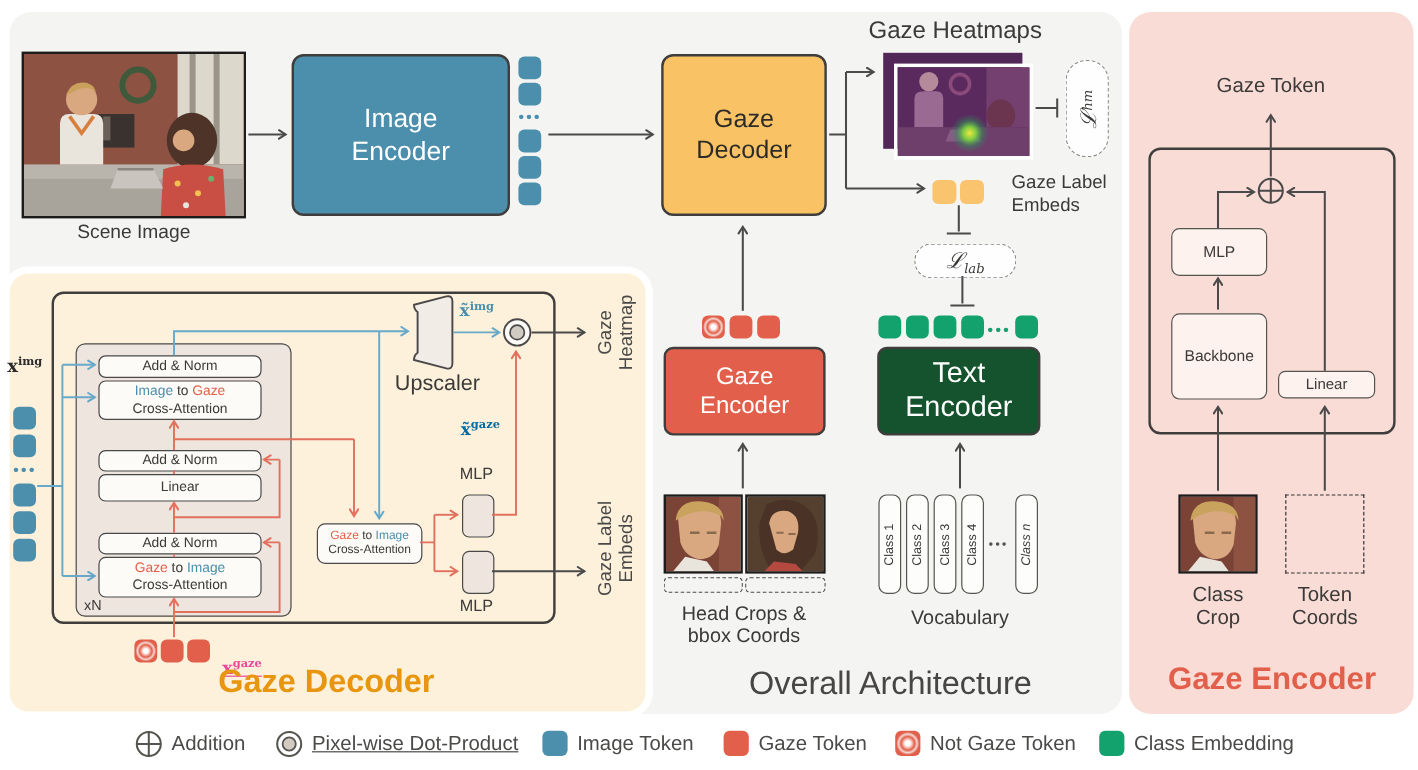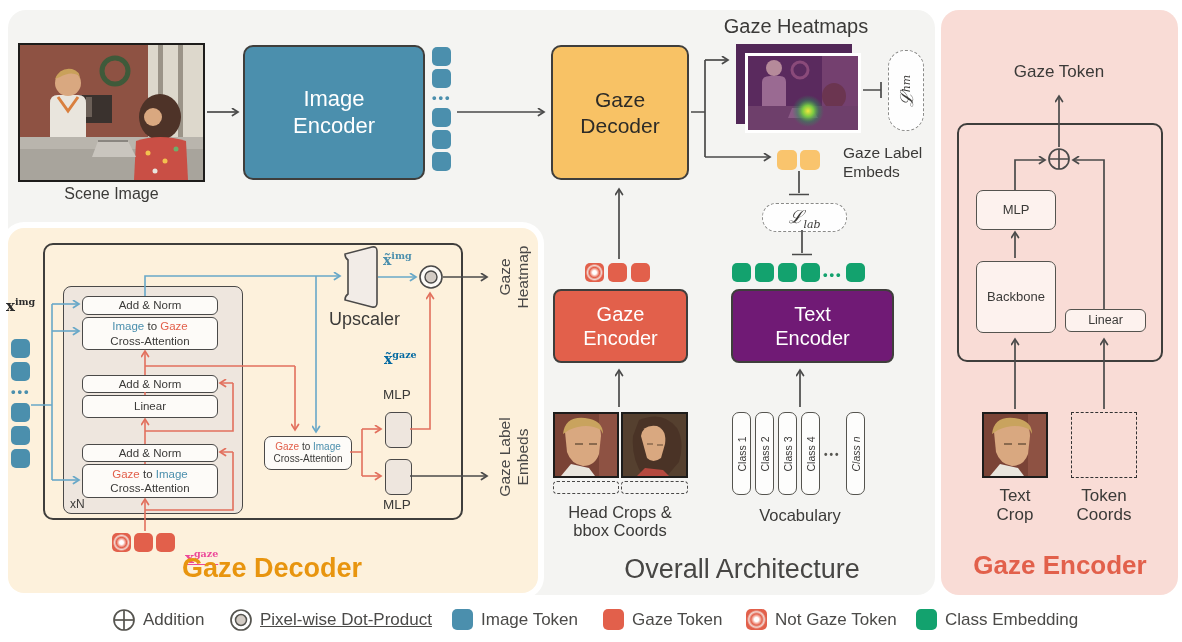--- a/index.html
+++ b/index.html
@@ -132,21 +132,21 @@
     <div class="wrap">Gaze Encoder</div>
   </div>
 
   <div class="token" style="left:732px;top:263px;background:#13a26e;"></div>
   <div class="token" style="left:755px;top:263px;background:#13a26e;"></div>
   <div class="token" style="left:778px;top:263px;background:#13a26e;"></div>
   <div class="token" style="left:801px;top:263px;background:#13a26e;"></div>
   <div class="dots" style="left:823px;top:270px;color:#13a26e;">•••</div>
   <div class="token" style="left:846px;top:263px;background:#13a26e;"></div>
 
-  <div class="abs encbox" style="left:731px;top:289px;width:163px;height:74px;background:#701a75;font-size:20px;border-radius:8px;">
+  <div class="abs encbox" style="left:731px;top:289px;width:136px;height:74px;background:#14532d;font-size:24px;border-radius:8px;">
     <div class="wrap">Text Encoder</div>
   </div>
 
   <div class="abs photo" style="left:553px;top:412px;width:66px;height:66px;">
     <svg width="62" height="62" viewBox="0 0 62 62">
       <rect width="62" height="62" fill="#7a4336"></rect>
       <rect x="44" y="0" width="18" height="62" fill="#8e5243"></rect>
       <path d="M10,18 Q14,4 32,6 Q46,8 46,22 L44,40 Q40,52 28,52 Q16,50 12,38 Z" fill="#d9a880"></path>
       <path d="M8,20 Q10,2 30,4 Q48,6 48,20 L46,16 Q32,8 14,16 Z" fill="#c9a35e"></path>
       <path d="M20,30 L28,30 M34,30 L42,30" stroke="#8a6a4e" stroke-width="2"></path>
@@ -273,21 +273,21 @@
     <svg width="62" height="62" viewBox="0 0 62 62">
       <rect width="62" height="62" fill="#7a4336"></rect>
       <rect x="44" y="0" width="18" height="62" fill="#8e5243"></rect>
       <path d="M10,18 Q14,4 32,6 Q46,8 46,22 L44,40 Q40,52 28,52 Q16,50 12,38 Z" fill="#d9a880"></path>
       <path d="M8,20 Q10,2 30,4 Q48,6 48,20 L46,16 Q32,8 14,16 Z" fill="#c9a35e"></path>
       <path d="M20,30 L28,30 M34,30 L42,30" stroke="#8a6a4e" stroke-width="2"></path>
       <path d="M6,62 L16,50 L34,54 L40,62 Z" fill="#e9e5dd"></path>
     </svg>
   </div>
   <div class="abs" style="left:1071px;top:412px;width:66px;height:66px;border:1.5px dashed #333;"></div>
-  <div class="lbl" style="left:985px;top:487px;width:60px;font-size:17px;line-height:1.1;">Text Crop</div>
+  <div class="lbl" style="left:985px;top:487px;width:60px;font-size:17px;line-height:1.1;">Class Crop</div>
   <div class="lbl" style="left:1072px;top:487px;width:64px;font-size:17px;line-height:1.1;">Token Coords</div>
 
   <div class="title" style="left:915px;top:550px;width:290px;font-size:26px;color:#e2604b;">Gaze Encoder</div>
 
   <div>
     <svg class="abs" style="left:112px;top:608px;" width="24" height="24" viewBox="0 0 24 24">
       <circle cx="12" cy="12" r="10" fill="none" stroke="#55544f" stroke-width="1.7"></circle>
       <line x1="2" y1="12" x2="22" y2="12" stroke="#55544f" stroke-width="1.7"></line>
       <line x1="12" y1="2" x2="12" y2="22" stroke="#55544f" stroke-width="1.7"></line>
     </svg>

